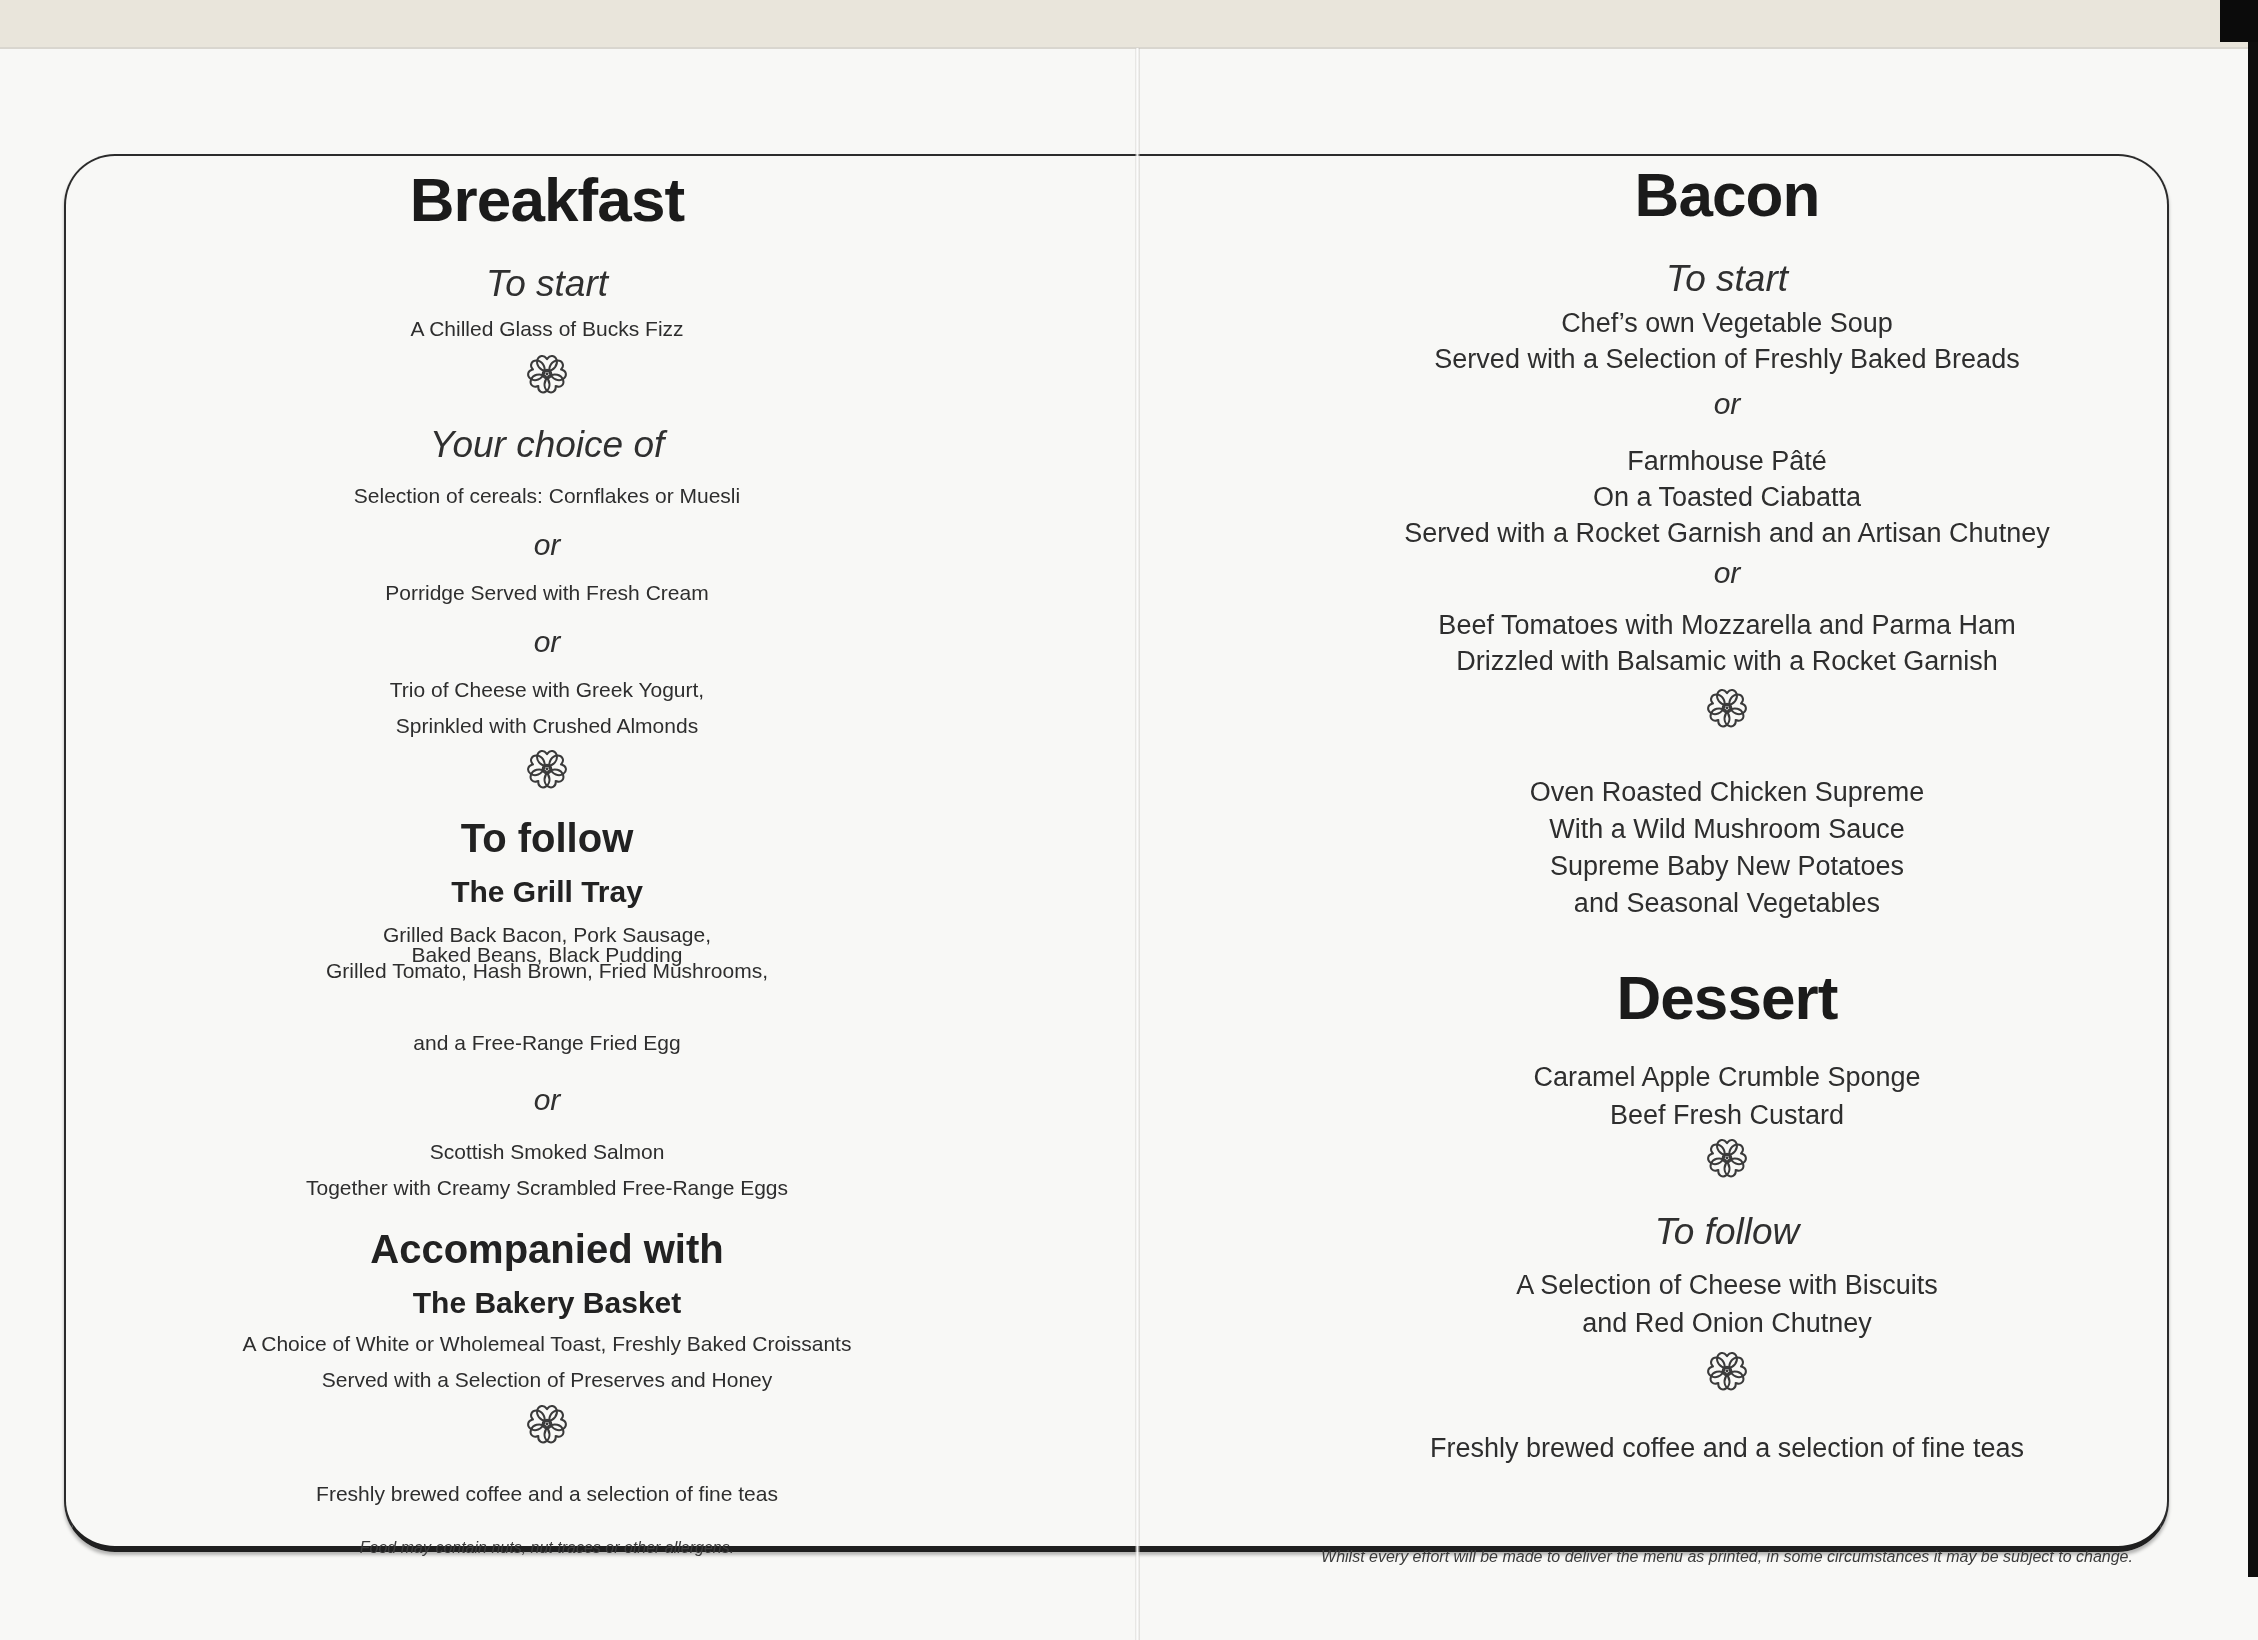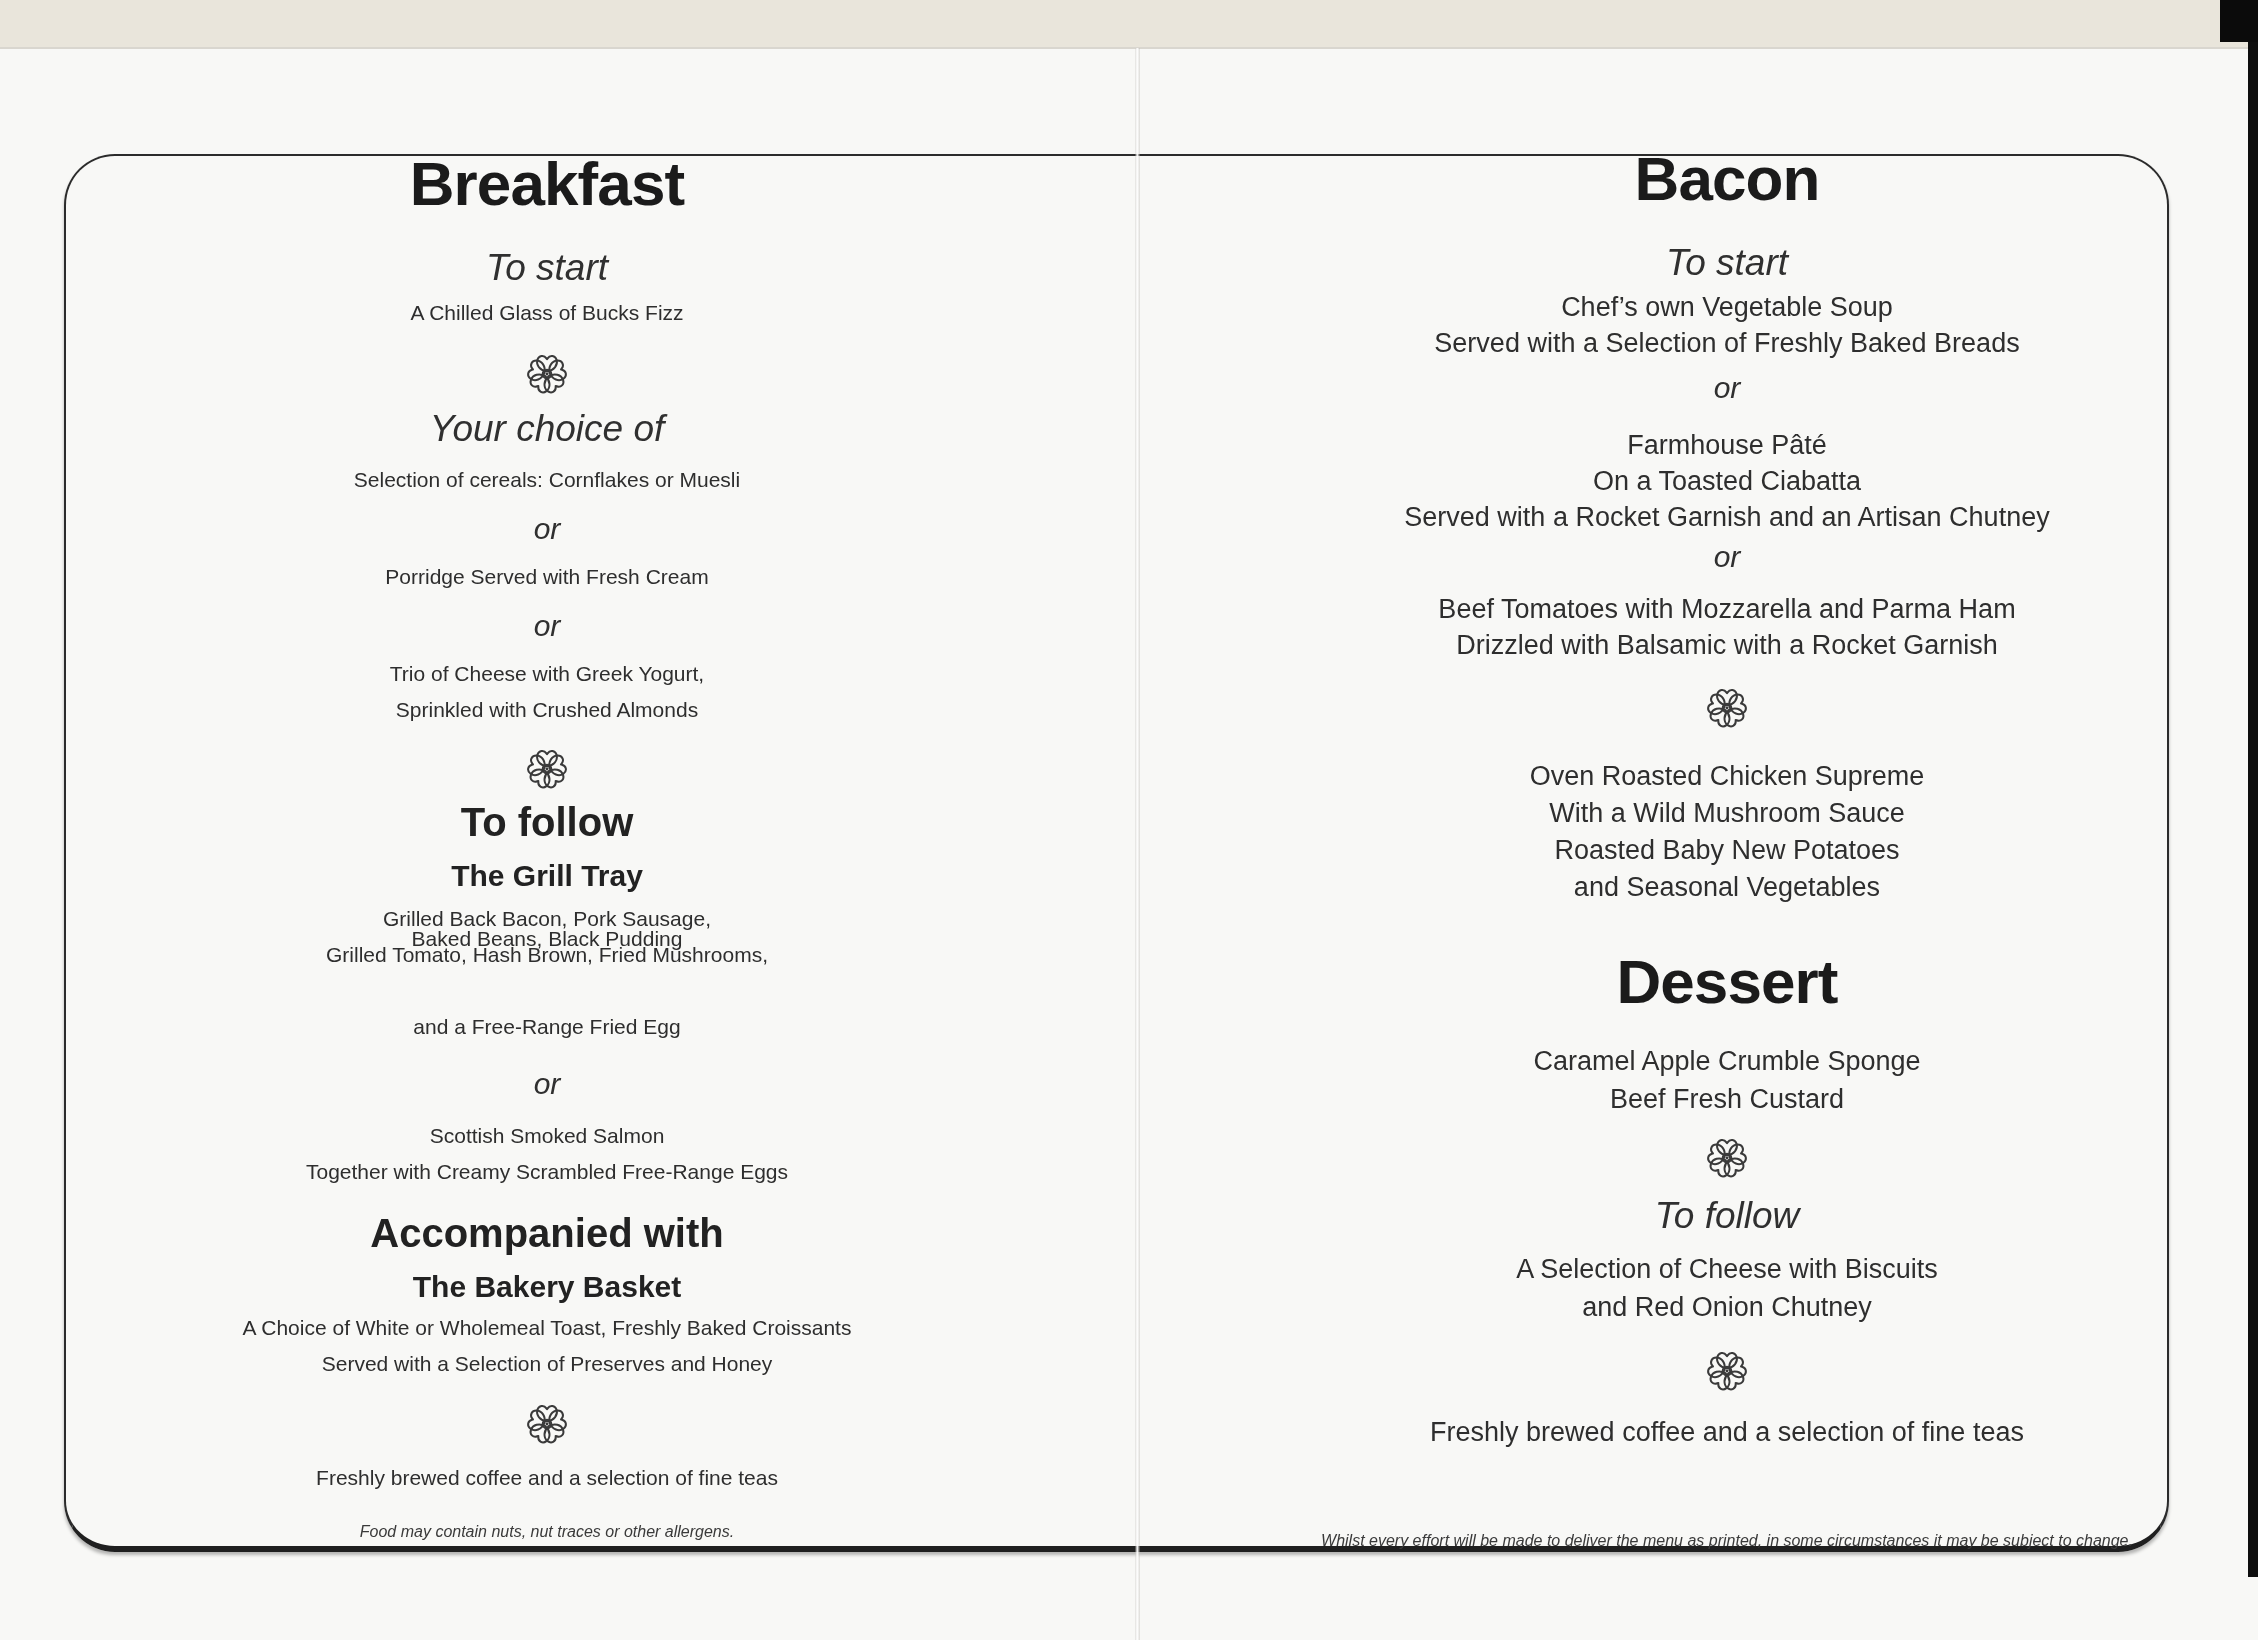--- a/index.html
+++ b/index.html
@@ -18,21 +18,21 @@
     background:linear-gradient(90deg, rgba(120,115,105,0.18), #ffffff 45%, rgba(120,115,105,0.22));
   }
   .menu-border {
     position:absolute; left:64px; top:154px; width:2105px; height:1398px;
     border:2.6px solid #2b2b2b; border-bottom:6.2px solid #1f1f1f; border-radius:51px;
     box-shadow:0 3.5px 3.5px -0.9px rgba(0,0,0,0.28);
     box-sizing:border-box;
   }
   
   .line { position:absolute; transform:translateX(-50%); white-space:nowrap; text-align:center;
-          color:#2e2e2e; line-height:1.15; z-index:3; }
+          color:#2e2e2e; line-height:1.15; z-index:3;margin-top:16px; }
   .c-l { left:547px; }
   .c-r { left:1727px; }
   .t-title   { font-size:62px; font-weight:700; color:#1b1b1b; letter-spacing:-0.9px; }
   .t-ital    { font-size:37px; font-style:italic; color:#303030; }
   .t-or      { font-size:30px; font-style:italic; color:#303030; }
   .t-body    { font-size:21px; }
   .t-body-r  { font-size:27px; }
   .t-bold-lg { font-size:40px; font-weight:700; color:#222; }
   .t-bold-md { font-size:30px; font-weight:700; color:#222; }
   .t-foot    { font-size:16px; font-style:italic; color:#3a3a3a; }
@@ -121,21 +121,21 @@
     <div class="line c-r t-or" style="top:540px">or</div>
     <div class="line c-r t-body-r" style="top:594px">Beef Tomatoes with Mozzarella and Parma Ham</div>
     <div class="line c-r t-body-r" style="top:630px">Drizzled with Balsamic with a Rocket Garnish</div>
 
     <svg class="flower" style="left:1727px; top:685px" viewBox="0 0 60 60">
         <use href="#flower-def"></use>
       </svg>
 
     <div class="line c-r t-body-r" style="top:761px">Oven Roasted Chicken Supreme</div>
     <div class="line c-r t-body-r" style="top:798px">With a Wild Mushroom Sauce</div>
-    <div class="line c-r t-body-r" style="top:835px">Roasted Baby New Potatoes</div>
+    <div class="line c-r t-body-r" style="top:835px">Supreme Baby New Potatoes</div>
     <div class="line c-r t-body-r" style="top:872px">and Seasonal Vegetables</div>
 
     <div class="line c-r t-title" style="top:946px">Dessert</div>
     <div class="line c-r t-body-r" style="top:1046px">Caramel Apple Crumble Sponge</div>
     <div class="line c-r t-body-r" style="top:1084px">Beef Fresh Custard</div>
 
     <svg class="flower" style="left:1727px; top:1135px" viewBox="0 0 60 60">
         <use href="#flower-def"></use>
       </svg>
 

